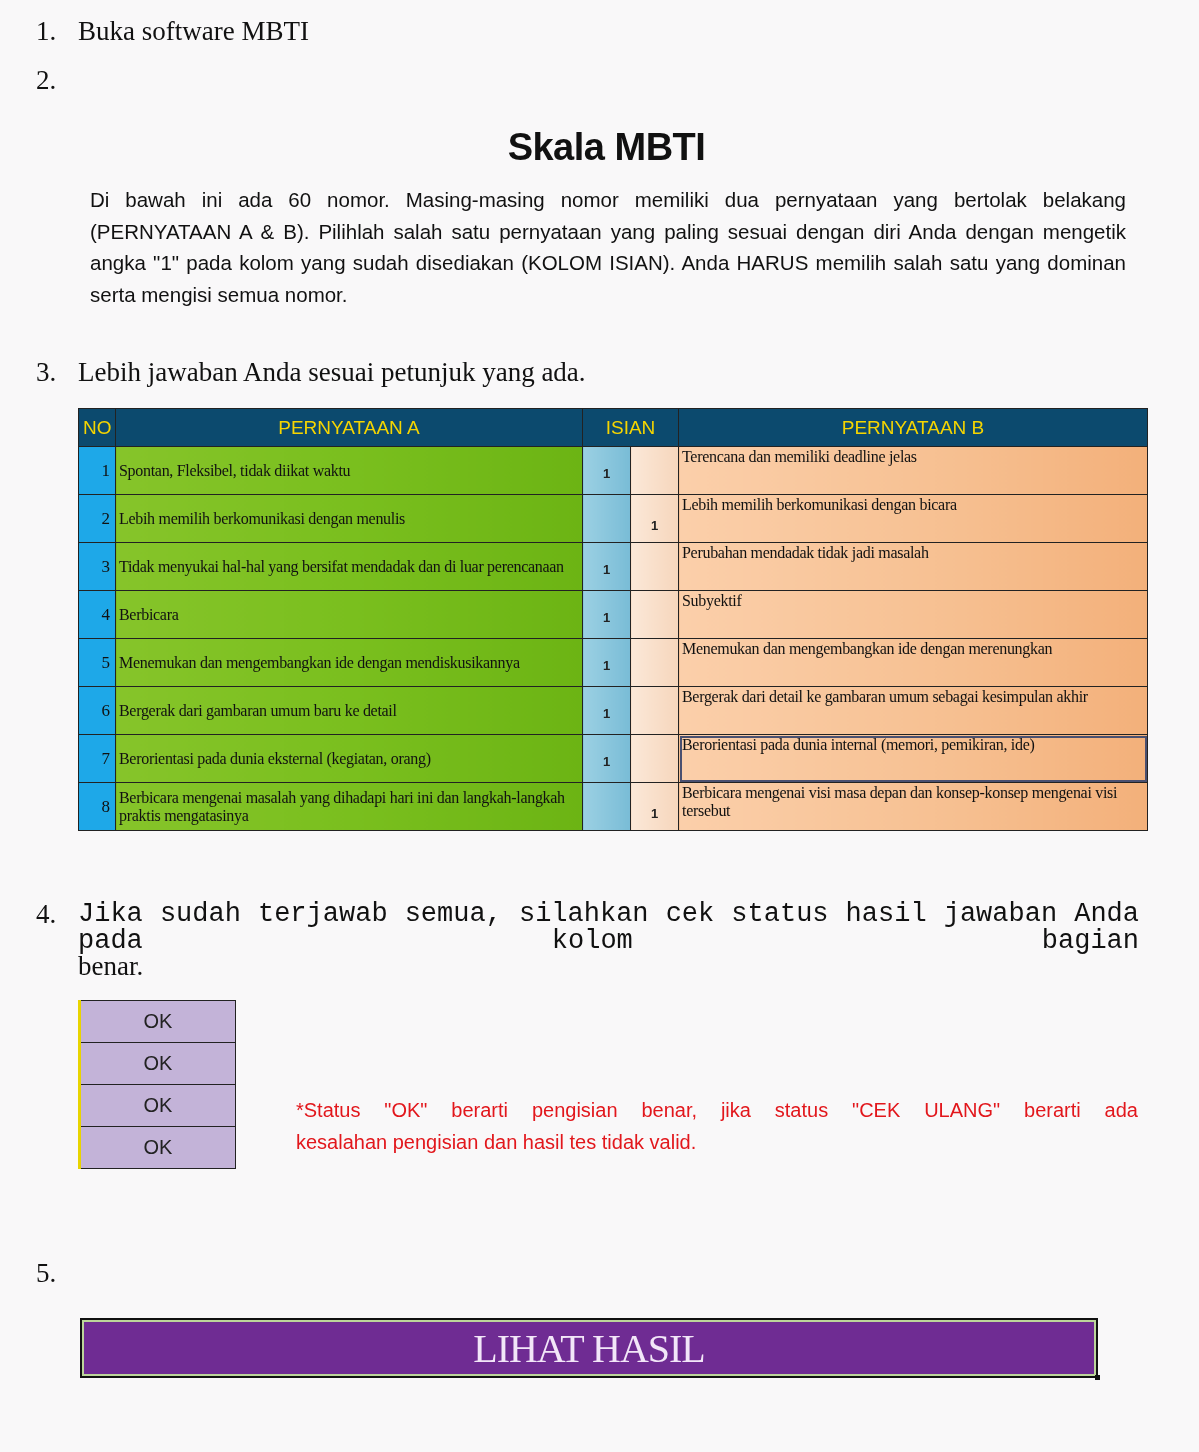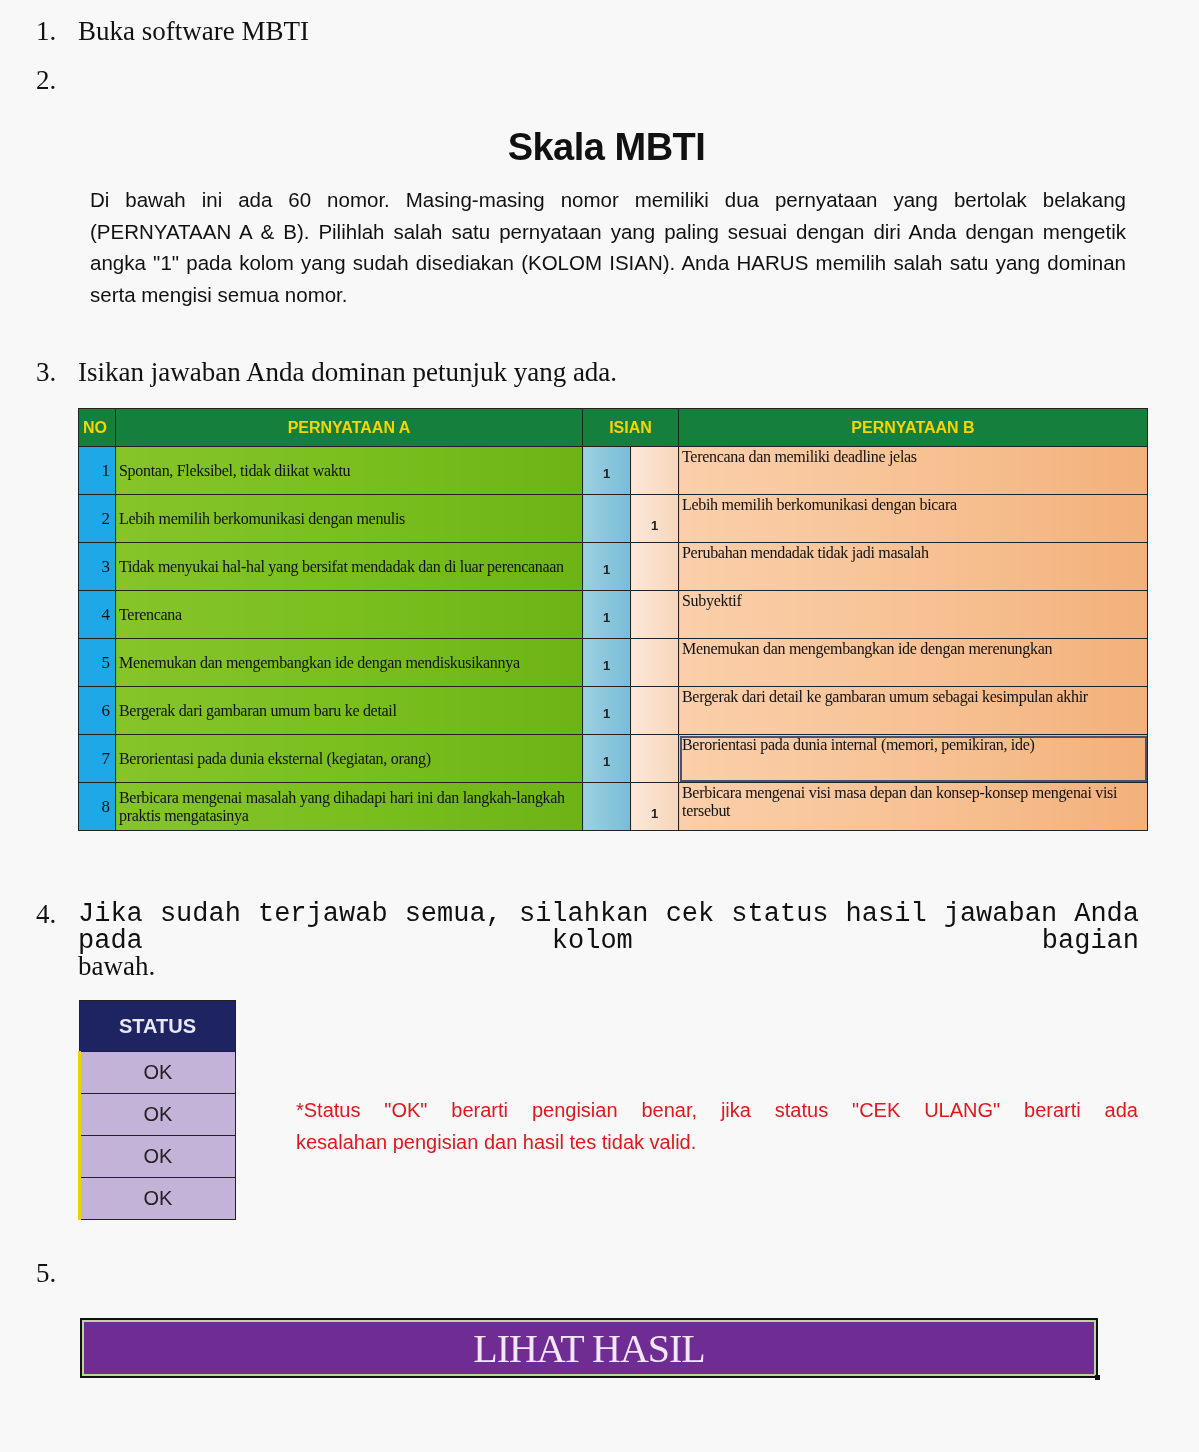--- a/index.html
+++ b/index.html
@@ -27,22 +27,22 @@
     font-family:"Liberation Sans", sans-serif; font-size:20.5px; line-height:31.5px;
     text-align:justify; color:#111;
   }
 
   table.mbti {
     position:absolute; left:78px; top:408px; border-collapse:collapse;
     font-family:"Liberation Serif", serif; font-size:16px;
   }
   table.mbti td, table.mbti th { border:1.5px solid #222; padding:0; }
   table.mbti th {
-    background:#15803d; color:#f6d500; font-family:"Liberation Sans", sans-serif;
-    font-size:16px; font-weight:bold; height:37px;
+    background:#0c4a6e; color:#f6d500; font-family:"Liberation Sans", sans-serif;
+    font-size:19px; font-weight:normal; height:37px;
   }
   table.mbti th.no { text-align:left; padding-left:4px; }
   table.mbti tr.r td { height:46px; }
   td.no { background:#1ea8e8; width:31px; text-align:right; padding-right:5px !important; font-size:17px; vertical-align:middle; }
   td.a { background:linear-gradient(90deg,#86c42a,#7abf1e 50%,#6cb414); width:460px; padding:0 3px !important; vertical-align:middle; line-height:18px; letter-spacing:-0.3px; }
   td.isa { background:linear-gradient(90deg,#9bd0e3,#79bcd6); width:47px; text-align:center; font-family:"Liberation Sans", sans-serif; font-size:13px; font-weight:bold; color:#222; padding-top:0 !important;}
   td.isb { background:linear-gradient(90deg,#fbe8d8,#f6d6bc); width:47px; text-align:center; font-family:"Liberation Sans", sans-serif; font-size:13px; font-weight:bold; color:#222; }
   td.isa span, td.isb span { display:inline-block; padding-top:6px; }
   td.isb span { padding-top:14px; }
   td.isa span { padding-top:6px; }
@@ -83,21 +83,21 @@
 </div>
 <div class="step" style="top:67px;">
   <span class="num">2.</span>
 </div>
 
 <div class="title">Skala MBTI</div>
 <div class="intro">Di bawah ini ada 60 nomor. Masing-masing nomor memiliki dua pernyataan yang bertolak belakang (PERNYATAAN A &amp; B). Pilihlah salah satu pernyataan yang paling sesuai dengan diri Anda dengan mengetik angka "1" pada kolom yang sudah disediakan (KOLOM ISIAN). Anda HARUS memilih salah satu yang dominan serta mengisi semua nomor.</div>
 
 <div class="step" style="top:359px;">
   <span class="num">3.</span>
-  <span>Isikan jawaban Anda dominan petunjuk yang ada.</span>
+  <span>Lebih jawaban Anda sesuai petunjuk yang ada.</span>
 </div>
 
 <table class="mbti">
   <thead>
     <tr>
       <th class="no">NO</th>
       <th>PERNYATAAN A</th>
       <th colspan="2">ISIAN</th>
       <th>PERNYATAAN B</th>
     </tr>
@@ -119,21 +119,21 @@
     </tr>
     <tr class="r">
       <td class="no">3</td>
       <td class="a">Tidak menyukai hal-hal yang bersifat mendadak dan di luar perencanaan</td>
       <td class="isa"><span>1</span></td>
       <td class="isb"><span></span></td>
       <td class="b">Perubahan mendadak tidak jadi masalah</td>
     </tr>
     <tr class="r">
       <td class="no">4</td>
-      <td class="a">Terencana</td>
+      <td class="a">Berbicara</td>
       <td class="isa"><span>1</span></td>
       <td class="isb"><span></span></td>
       <td class="b">Subyektif</td>
     </tr>
     <tr class="r">
       <td class="no">5</td>
       <td class="a">Menemukan dan mengembangkan ide dengan mendiskusikannya</td>
       <td class="isa"><span>1</span></td>
       <td class="isb"><span></span></td>
       <td class="b">Menemukan dan mengembangkan ide dengan merenungkan</td>
@@ -159,27 +159,24 @@
       <td class="isb"><span>1</span></td>
       <td class="b">Berbicara mengenai visi masa depan dan konsep-konsep mengenai visi tersebut</td>
     </tr>
   </tbody>
 </table>
 
 <div class="step step4" style="top:901px;">
   <span class="num">4.</span>
   <span class="txt">Jika sudah terjawab semua, silahkan cek status hasil jawaban Anda pada kolom bagian</span>
 </div>
-<div class="step4-cont">bawah.</div>
+<div class="step4-cont">benar.</div>
 
 <table class="status">
   <tbody>
-      <tr>
-        <th>STATUS</th>
-      </tr>
   <tr>
         <td>OK</td>
       </tr>
   <tr>
         <td>OK</td>
       </tr>
   <tr>
         <td>OK</td>
       </tr>
   <tr>

